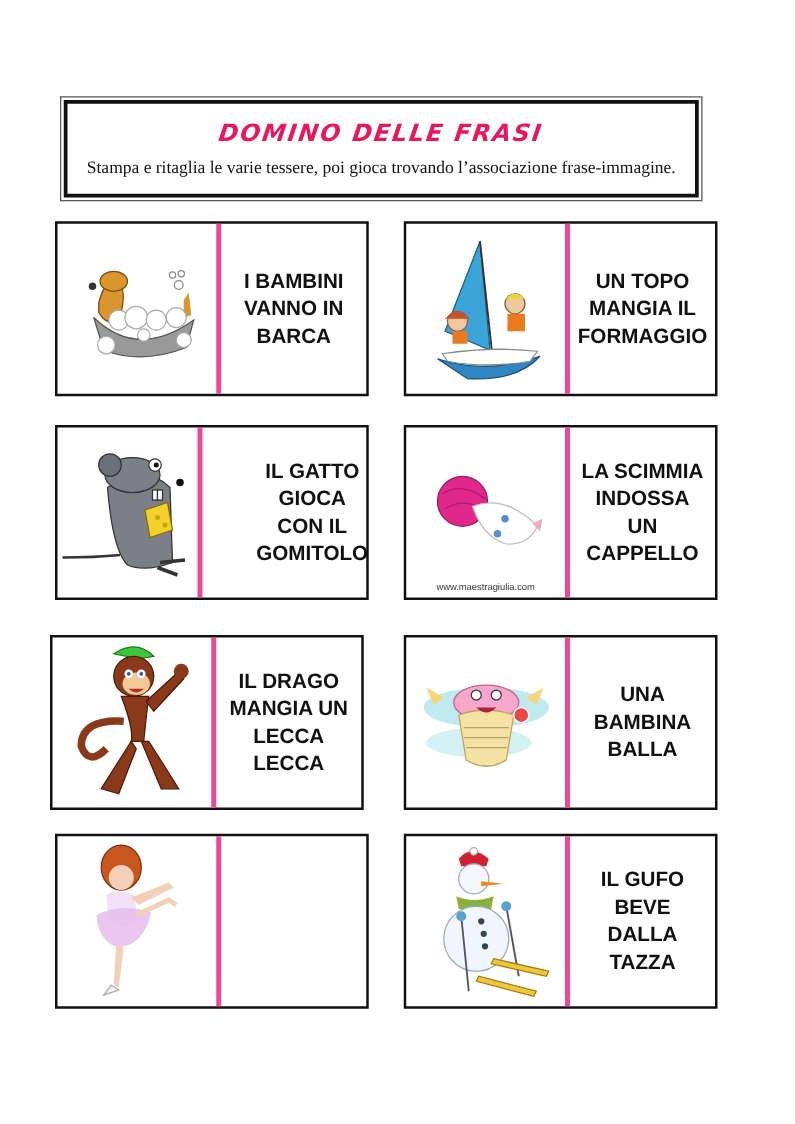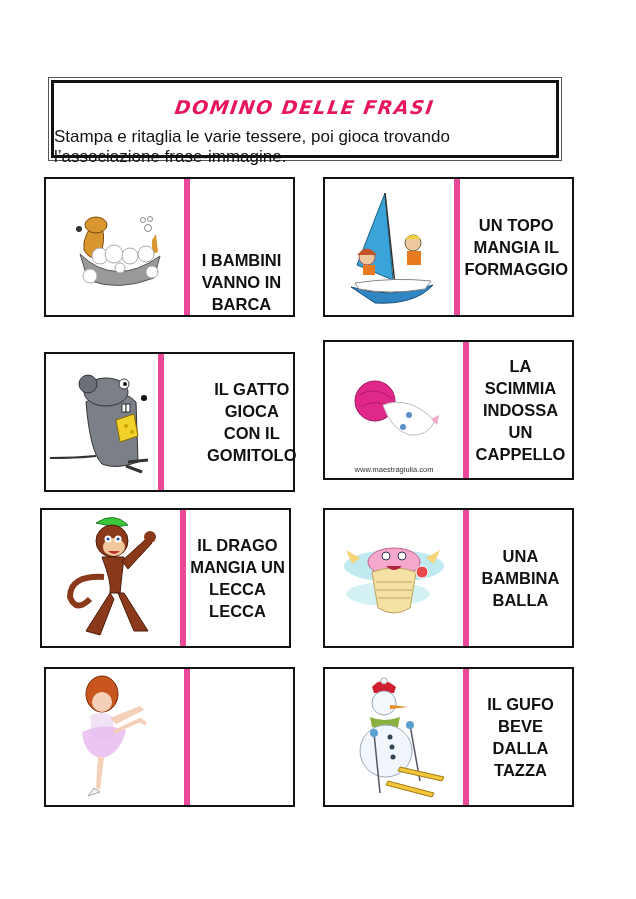--- a/index.html
+++ b/index.html
@@ -9,47 +9,47 @@
       box-sizing: border-box; border: 1px solid #555; padding: 2px; background: #fff;
     }
     .header-inner {
       width: 100%; height: 100%; box-sizing: border-box; border: 3px solid #111;
       display: flex; flex-direction: column; align-items: center; justify-content: flex-start;
     }
     .title {
       margin-top: 13px; font-family: "DejaVu Sans", sans-serif; font-style: italic; font-weight: bold;
       font-size: 19px; letter-spacing: 1.5px; color: #e8175d; transform: skewX(-8deg);
     }
-    .subtitle { margin-top: 9px; font-size: 17px; color: #111; }
+    .subtitle { margin-top: 9px; font-size: 14px; color: #111; font-family: Liberation Serif, serif; }
     .card {
       position: absolute; width: 251px; height: 140px; box-sizing: border-box;
       border: 2px solid #111; display: flex; background: #fff;
     }
     .card .pic {
-      width: 144px; height: 100%; border-right: 6px solid #ec4899; position: relative;
+      width: 131px; height: 100%; border-right: 4px solid #ec4899; position: relative;
       display: flex; align-items: center; justify-content: center; box-sizing: border-box;
     }
     .card .txt {
       flex: 1; display: flex; align-items: center; justify-content: center; text-align: center;
       font-weight: bold; font-size: 16.5px; line-height: 22px; color: #111; padding: 0 4px; white-space: pre-line;
     }
     .credit { position: absolute; bottom: 4px; left: 0; right: 0; text-align: center; font-size: 7.5px; color: #333; }
     svg { display: block; }
   </style>
 </head>
 <body>
 
 <div class="header-box">
   <div class="header-inner">
     <div class="title">DOMINO DELLE FRASI</div>
     <div class="subtitle">Stampa e ritaglia le varie tessere, poi gioca trovando l’associazione frase-immagine.</div>
   </div>
 </div>
 
-<div class="card" style="left:44px; top:177px;align-items:flex-end;">
+<div class="card" style="left:44px; top:177px;">
   <div class="pic">
     <svg width="110" height="110" viewBox="0 0 110 110">
       <circle cx="83" cy="28" r="2.5" fill="none" stroke="#888" stroke-width="1"></circle>
       <circle cx="90" cy="27" r="2.5" fill="none" stroke="#888" stroke-width="1"></circle>
       <circle cx="88" cy="36" r="3.5" fill="none" stroke="#888" stroke-width="1"></circle>
       <path d="M20 62 Q55 96 100 64 L94 86 Q58 100 28 88 Z" fill="#999" stroke="#555"></path>
       <path d="M24 50 Q30 28 40 34 Q46 40 42 58 L36 66 Q28 66 24 58 Z" fill="#d9952e" stroke="#7a4a10"></path>
       <ellipse cx="36" cy="33" rx="11" ry="8" fill="#d9952e" stroke="#7a4a10"></ellipse>
       <circle cx="19" cy="37" r="3" fill="#333"></circle>
       <path d="M92 48 L96 42 L98 60 L92 62 Z" fill="#d9952e"></path>
@@ -82,21 +82,21 @@
       <circle cx="78" cy="58" r="8" fill="#f0c8a0" stroke="#664"></circle>
       <path d="M70 54 Q78 46 86 54" fill="#f2d23c"></path>
       <rect x="72" y="66" width="14" height="14" fill="#e87a20"></rect>
     </svg>
   </div>
   <div class="txt">UN TOPO
 MANGIA IL
 FORMAGGIO</div>
 </div>
 
-<div class="card" style="left:44px; top:352px;gap:39px;">
+<div class="card" style="left:44px; top:340px;gap:39px;">
   <div class="pic">
     <svg width="112" height="120" viewBox="0 0 112 120">
       <path d="M40 40 Q70 20 90 40 L92 100 Q70 108 56 102 Q44 90 40 40 Z" fill="#7a7f88" stroke="#333"></path>
       <ellipse cx="60" cy="30" rx="22" ry="14" fill="#7a7f88" stroke="#333"></ellipse>
       <circle cx="42" cy="22" r="9" fill="#6a6f78" stroke="#333"></circle>
       <circle cx="78" cy="22" r="5" fill="#fff" stroke="#333"></circle>
         <circle cx="79" cy="22" r="2" fill="#111"></circle>
       <circle cx="98" cy="36" r="3" fill="#111"></circle>
       <rect x="76" y="42" width="4" height="8" fill="#fff" stroke="#333"></rect>
         <rect x="80" y="42" width="4" height="8" fill="#fff" stroke="#333"></rect>

